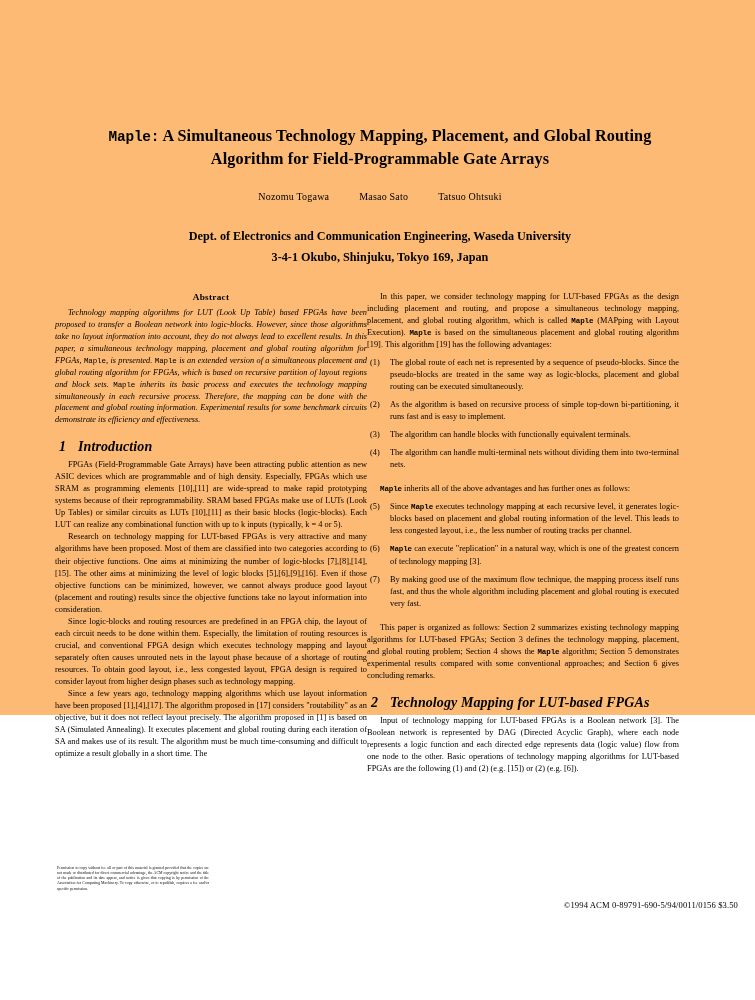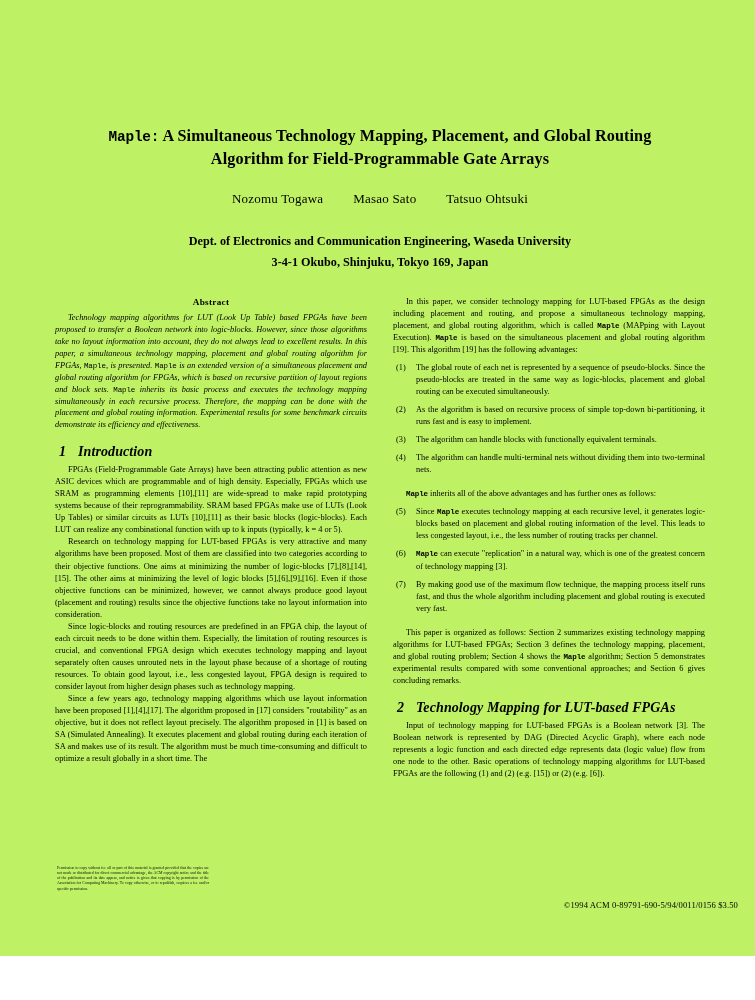--- a/index.html
+++ b/index.html
@@ -12,22 +12,22 @@
     height: 1000px;
     font-family: "Liberation Serif", "DejaVu Serif", serif;
     color: #000000;
     position: relative;
     overflow: hidden;
   }
   .page {
     position: absolute;
     left: 0; top: 0;
     width: 755px;
-    height: 956px;
-    background: #bef264;
+    height: 715px;
+    background: #fdba74;
   }
   .paper-body {
     position: absolute;
     left: 55px;
     top: 125px;
     width: 650px;
   }
 
   
   .title-block { text-align: center; }
@@ -39,37 +39,36 @@
     margin: 0 16px;
   }
   .paper-title .mono {
     font-family: "Liberation Mono", "DejaVu Sans Mono", monospace;
     font-weight: bold;
     font-size: 14.4px;
     letter-spacing: -0.2px;
   }
   .authors {
     margin-top: 20px;
-    font-size: 13px;
+    font-size: 10px;
     letter-spacing: 0.2px;
   }
   .authors .author { display: inline-block; }
   .authors .gap { display: inline-block; width: 30px; }
   .affil {
     margin-top: 24px;
     font-size: 12.2px;
     line-height: 1.75;
     font-weight: bold;
   }
 
   
   .columns {
     display: flex;
     margin-top: 22px;
-    gap: 26px;
   }
   .col {
     width: 312px;
     font-size: 8.35px;
     line-height: 1.445;
     text-align: justify;
   }
   .col p {
     margin: 0;
     text-indent: 13px;

